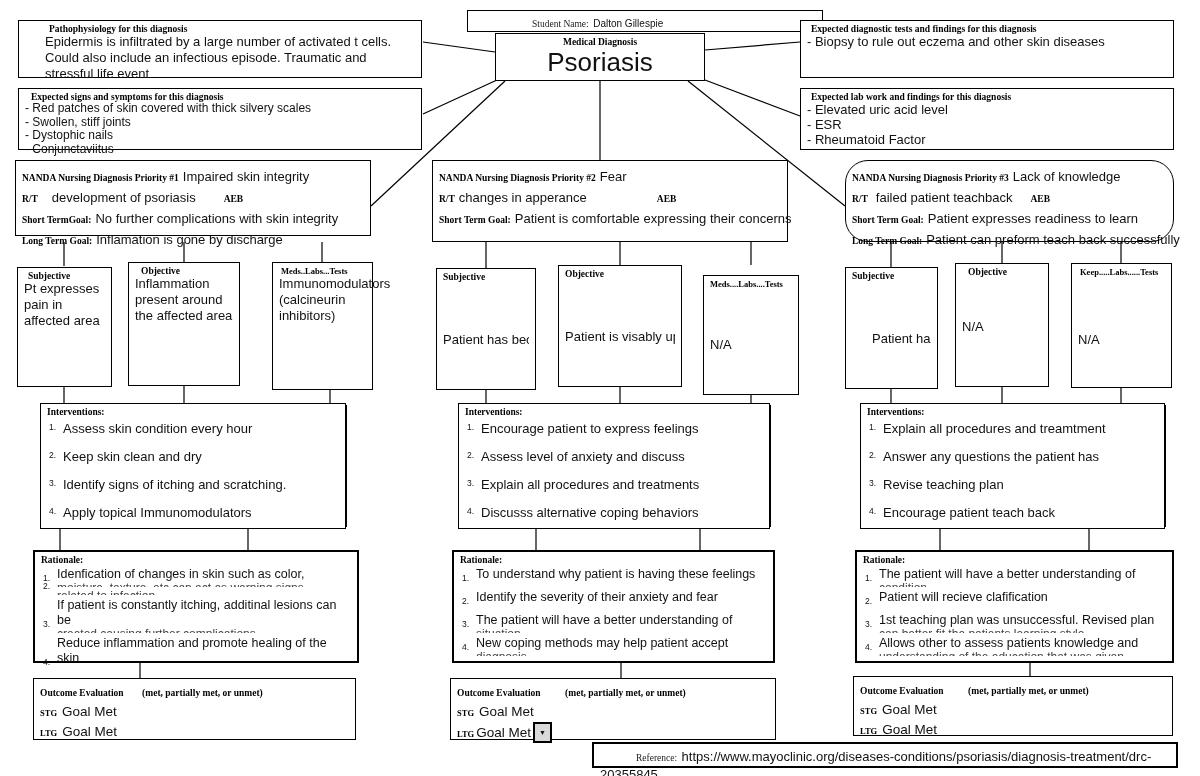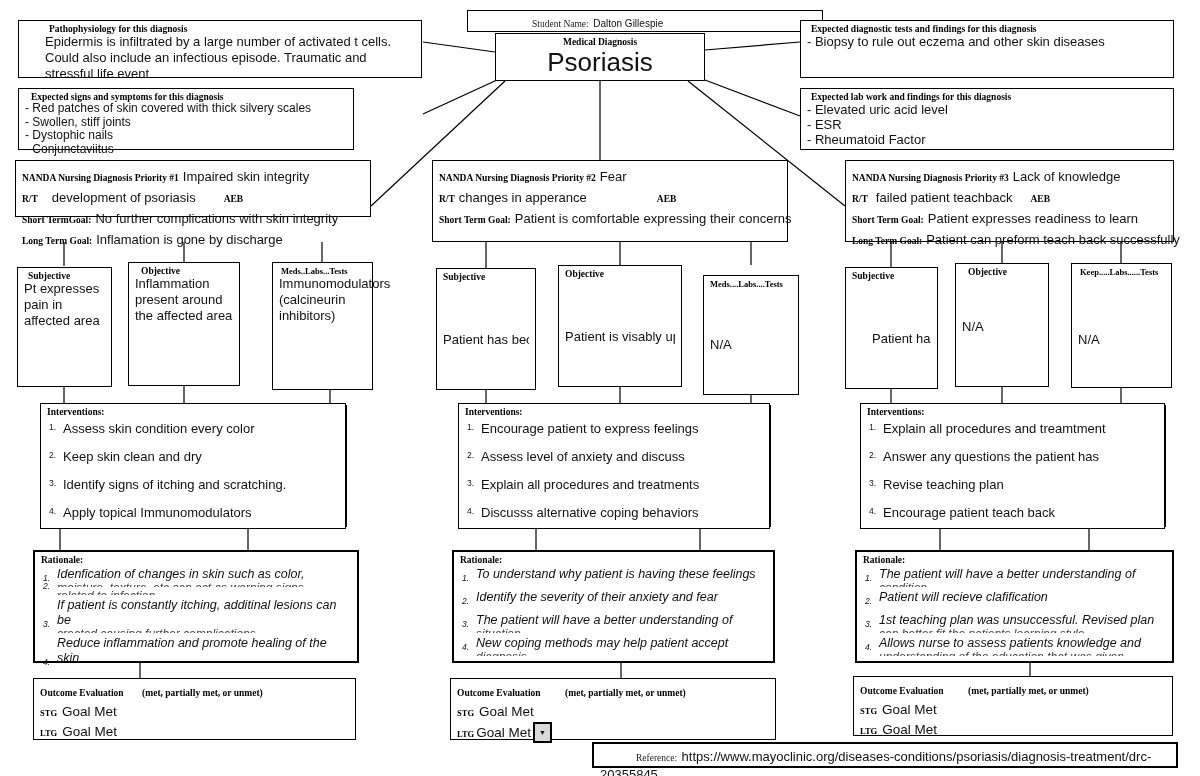--- a/index.html
+++ b/index.html
@@ -14,21 +14,21 @@
   .srlbl{font-family:"Liberation Serif",serif;font-size:9.5px;color:#222;}
   .v{font-size:13px;line-height:16px;}
   .v12{font-size:12px;line-height:13.5px;}
   .nline{margin-top:3px;white-space:nowrap;}
   .nline .v{margin-left:4px;}
   .clip1{white-space:nowrap;overflow:hidden;}
   .ivlist{counter-reset:iv;margin-top:4px;}
   .ivitem{position:relative;margin:0 0 13px 16px;font-size:13px;line-height:15px;}
   .ivitem::before{counter-increment:iv;content:counter(iv) ".";position:absolute;
                   left:-14px;bottom:1px;font-size:8.5px;font-family:"Liberation Sans",sans-serif;}
-  .rlist{counter-reset:rl;margin-top:2px;font-style:italic;}
+  .rlist{counter-reset:rl;margin-top:2px;}
   .ritem{position:relative;margin:0 0 3px 16px;font-size:12.5px;line-height:15px;}
   .ritem::before{counter-increment:rl;content:counter(rl) ".";position:absolute;
                  left:-14px;bottom:1px;font-size:8.5px;}
   .rclip{height:5px;overflow:hidden;line-height:13px;font-size:12px;color:#444;}
   .outline-row{margin-top:2px;white-space:nowrap;}
   .gl{font-size:13.5px;margin-left:5px;}
   .dd{display:inline-flex;align-items:center;justify-content:center;width:15px;height:17px;
       border:2px solid #000;background:#d9d9d9;font-size:7px;margin-left:2px;
       vertical-align:middle;cursor:default;}
   .center{text-align:center;}
@@ -91,49 +91,49 @@
   <div class="bx center" style="left:495px;top:33px;width:210px;height:48px;">
     <div class="slbl">Medical Diagnosis</div>
     <div class="diag-title">Psoriasis</div>
   </div>
 
   <div class="bx" style="left:800px;top:20px;width:374px;height:58px;">
     <div class="slbl" style="margin-left:4px;">Expected diagnostic tests and findings for this diagnosis</div>
     <div class="v">- Biopsy to rule out eczema and other skin diseases</div>
   </div>
 
-  <div class="bx" style="left:18px;top:88px;width:336px;height:62px;">
+  <div class="bx" style="left:18px;top:88px;width:404px;height:62px;">
     <div class="slbl" style="margin-left:6px;">Expected signs and symptoms for this diagnosis</div>
     <div class="v12">- Red patches of skin covered with thick silvery scales</div>
     <div class="v12">- Swollen, stiff joints</div>
     <div class="v12">- Dystophic nails</div>
     <div class="v12">- Conjunctaviitus</div>
   </div>
 
   <div class="bx" style="left:800px;top:88px;width:374px;height:62px;">
     <div class="slbl" style="margin-left:4px;">Expected lab work and findings for this diagnosis</div>
     <div class="v" style="line-height:15px;">- Elevated uric acid level</div>
     <div class="v" style="line-height:15px;">- ESR</div>
     <div class="v" style="line-height:15px;">- Rheumatoid Factor</div>
   </div>
 
-  <div class="bx" style="left:15px;top:160px;width:356px;height:57px;">
+  <div class="bx" style="left:15px;top:160px;width:356px;height:76px;">
     <div class="nline"><span class="slbl">NANDA Nursing Diagnosis Priority #1</span><span class="v">Impaired skin integrity</span></div>
     <div class="nline"><span class="slbl">R/T</span><span class="v" style="margin-left:14px;">development of psoriasis</span><span class="slbl" style="margin-left:28px;">AEB</span></div>
     <div class="nline"><span class="slbl">Short TermGoal:</span><span class="v">No further complications with skin integrity</span></div>
     <div class="nline"><span class="slbl">Long Term Goal:</span><span class="v">Inflamation is gone by discharge</span></div>
   </div>
 
   <div class="bx" style="left:432px;top:160px;width:356px;height:82px;">
     <div class="nline"><span class="slbl">NANDA Nursing Diagnosis Priority #2</span><span class="v">Fear</span></div>
     <div class="nline"><span class="slbl">R/T</span><span class="v" style="margin-left:4px;">changes in apperance</span><span class="slbl" style="margin-left:70px;">AEB</span></div>
     <div class="nline"><span class="slbl">Short Term Goal:</span><span class="v">Patient is comfortable expressing their concerns</span></div>
   </div>
 
-  <div class="bx" style="left:845px;top:160px;width:329px;height:82px;">
+  <div class="bx" style="left:845px;top:160px;width:329px;height:82px;border-radius:23px;">
     <div class="nline"><span class="slbl">NANDA Nursing Diagnosis Priority #3</span><span class="v">Lack of knowledge</span></div>
     <div class="nline"><span class="slbl">R/T</span><span class="v" style="margin-left:8px;">failed patient teachback</span><span class="slbl" style="margin-left:18px;">AEB</span></div>
     <div class="nline"><span class="slbl">Short Term Goal:</span><span class="v">Patient expresses readiness to learn</span></div>
     <div class="nline"><span class="slbl">Long Term Goal:</span><span class="v">Patient can preform teach back successfully</span></div>
   </div>
 
   <div class="bx" style="left:17px;top:267px;width:95px;height:120px;">
     <div class="slbl" style="margin-left:4px;">Subjective</div>
     <div class="v">Pt expresses pain in affected area</div>
   </div>
@@ -168,21 +168,21 @@
     <div class="v" style="margin-top:42px;">N/A</div>
   </div>
   <div class="bx" style="left:1071px;top:263px;width:101px;height:125px;">
     <div class="slbl-sm" style="margin-left:2px;">Keep.....Labs......Tests</div>
     <div class="v" style="margin-top:55px;">N/A</div>
   </div>
 
   <div class="bx" style="left:40px;top:403px;width:306px;height:126px;box-shadow:3px 0 0 -2px #000;">
     <div class="slbl">Interventions:</div>
     <div class="ivlist">
-      <div class="ivitem">Assess skin condition every color</div>
+      <div class="ivitem">Assess skin condition every hour</div>
       <div class="ivitem">Keep skin clean and dry</div>
       <div class="ivitem">Identify signs of itching and scratching.</div>
       <div class="ivitem">Apply topical Immunomodulators</div>
     </div>
   </div>
 
   <div class="bx" style="left:458px;top:403px;width:312px;height:126px;box-shadow:3px 0 0 -2px #000;">
     <div class="slbl">Interventions:</div>
     <div class="ivlist">
       <div class="ivitem">Encourage patient to express feelings</div>
@@ -221,21 +221,21 @@
       <div class="ritem"><span>New coping methods may help patient accept</span><div class="rclip">diagnosis</div></div>
     </div>
   </div>
 
   <div class="bx bx2" style="left:855px;top:550px;width:319px;height:113px;">
     <div class="slbl">Rationale:</div>
     <div class="rlist">
       <div class="ritem"><span>The patient will have a better understanding of</span><div class="rclip">condition</div></div>
       <div class="ritem"><span>Patient will recieve clafification</span><div class="rclip"></div></div>
       <div class="ritem"><span>1st teaching plan was unsuccessful. Revised plan</span><div class="rclip">can better fit the patients learning style</div></div>
-      <div class="ritem"><span>Allows nurse to assess patients knowledge and</span><div class="rclip">understanding of the education that was given</div></div>
+      <div class="ritem"><span>Allows other to assess patients knowledge and</span><div class="rclip">understanding of the education that was given</div></div>
     </div>
   </div>
 
   <div class="bx" style="left:33px;top:678px;width:323px;height:62px;">
     <div><span class="slbl">Outcome Evaluation</span>
          <span class="slbl" style="margin-left:14px;">(met, partially met, or unmet)</span></div>
     <div class="outline-row"><span class="slbl-sm">STG</span><span class="gl">Goal Met</span></div>
     <div class="outline-row"><span class="slbl-sm">LTG</span><span class="gl">Goal Met</span></div>
   </div>
 

